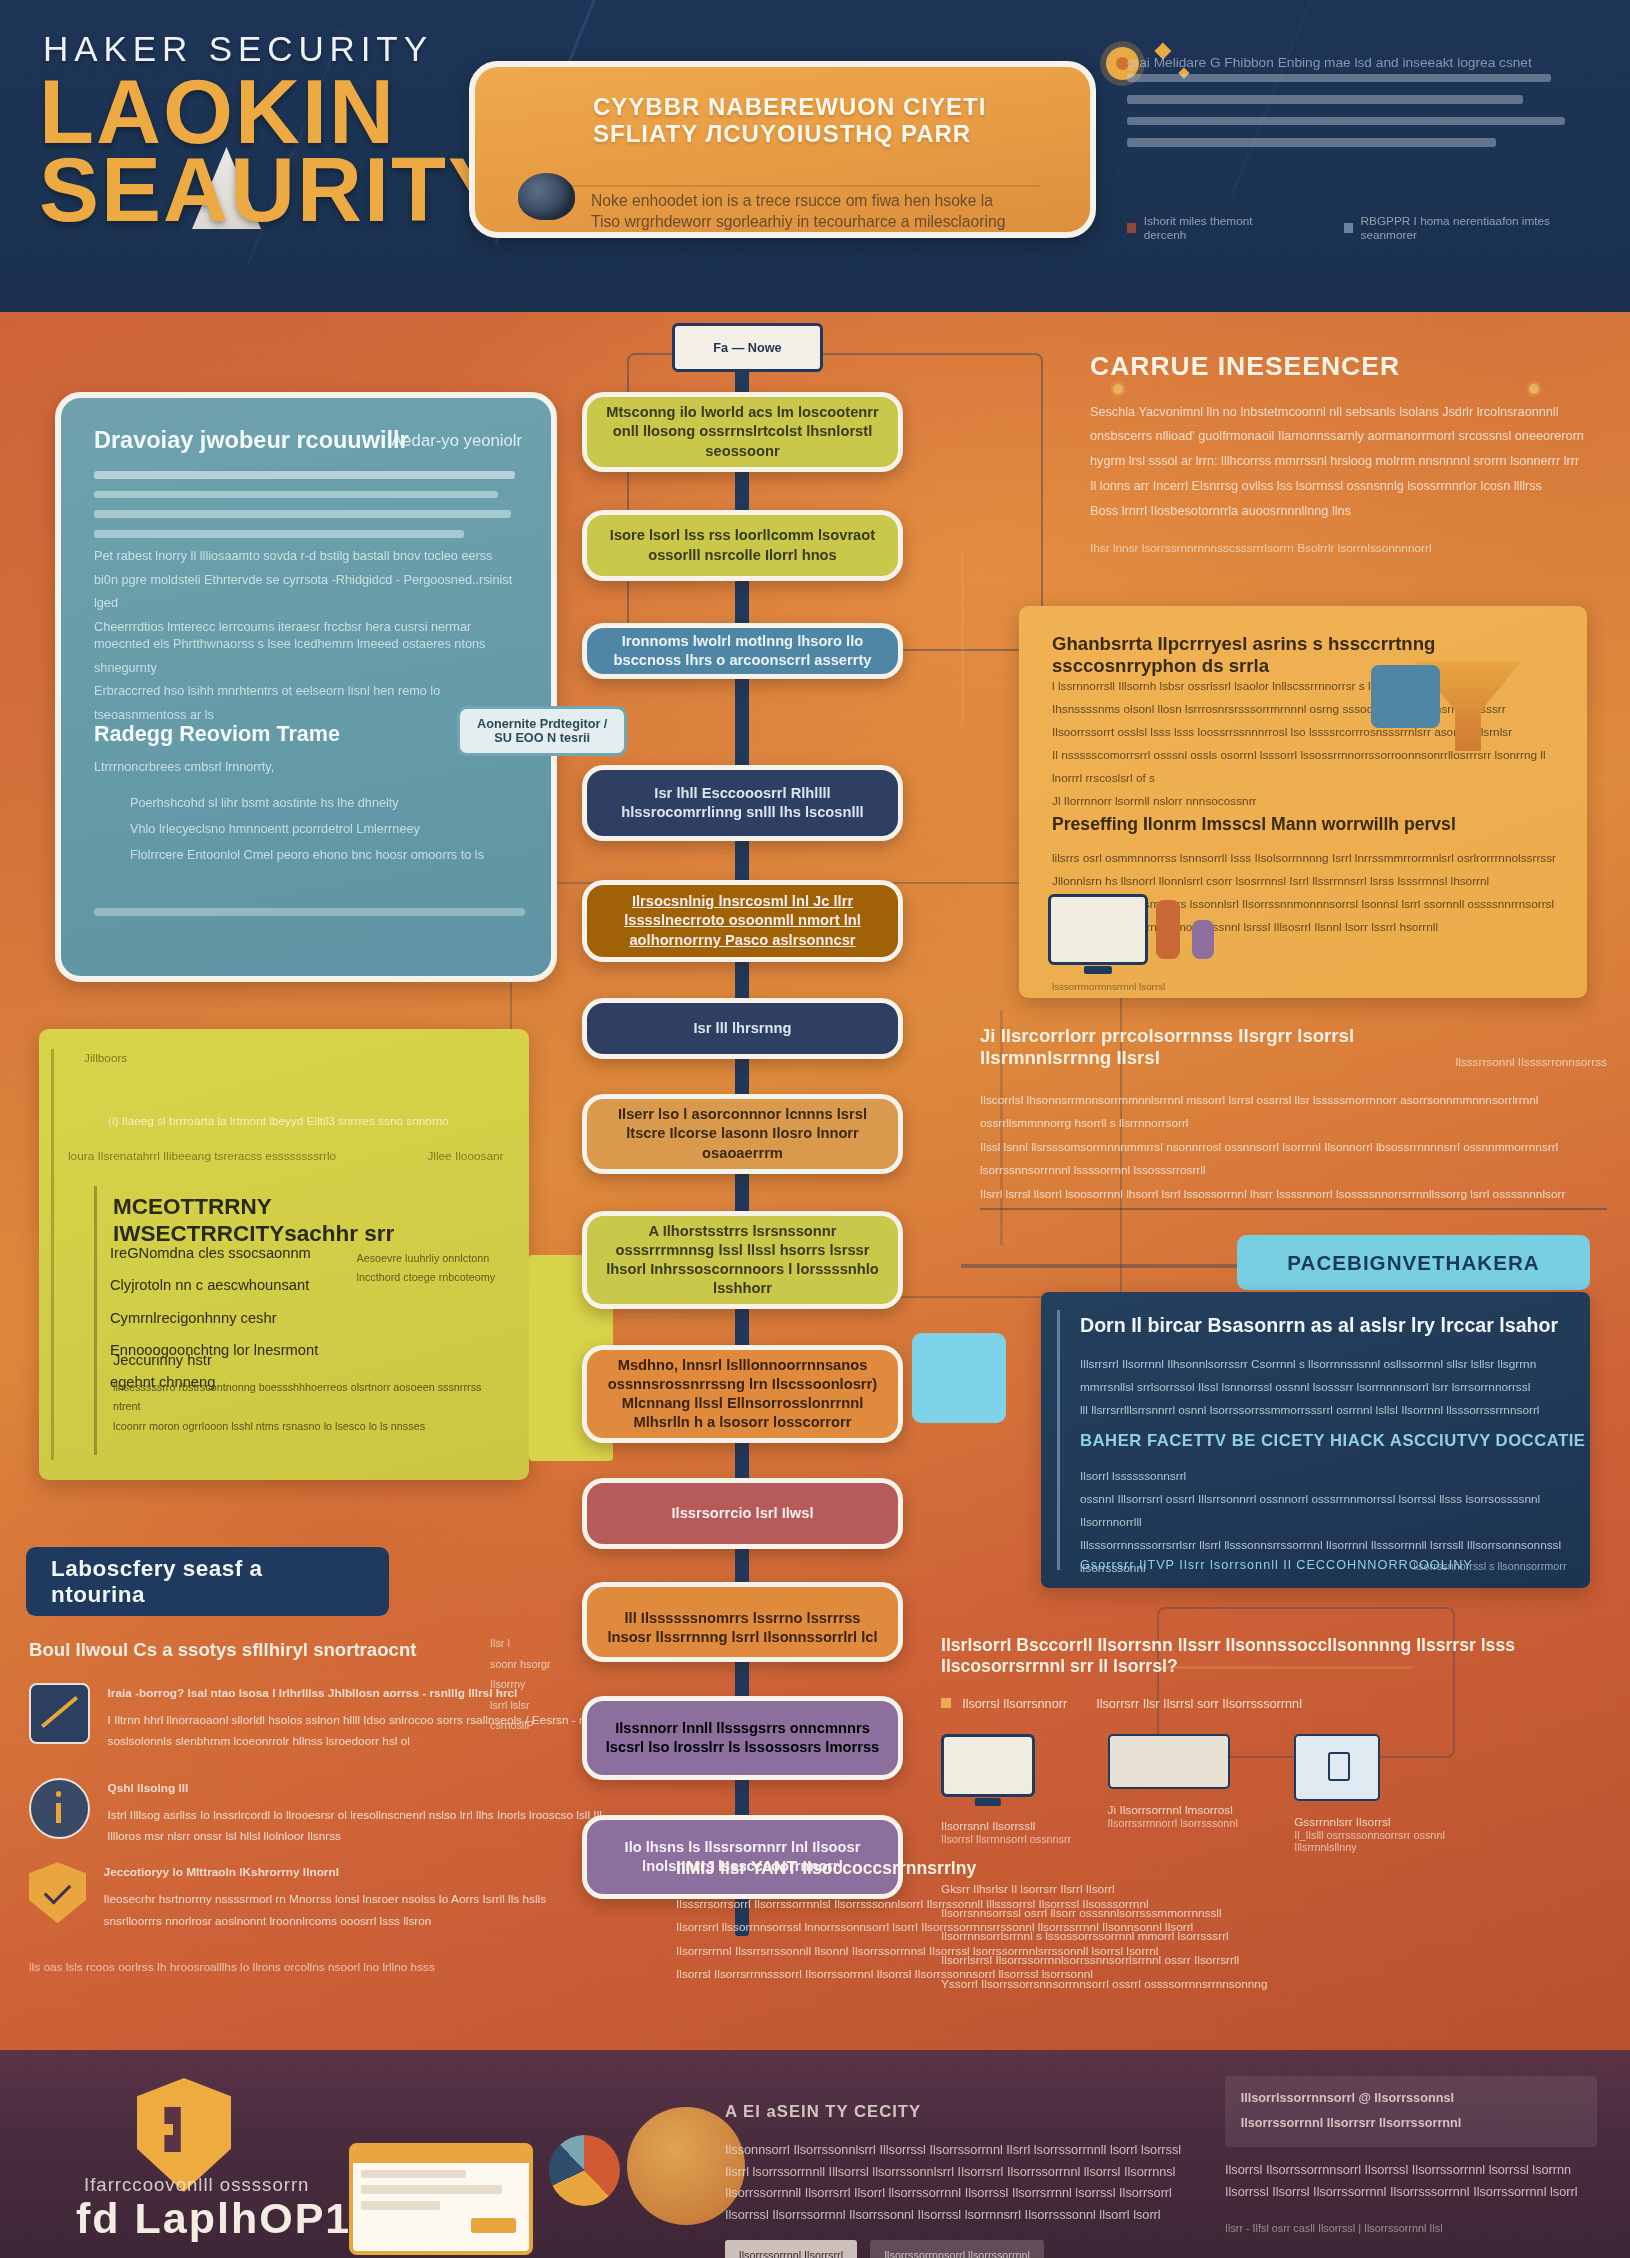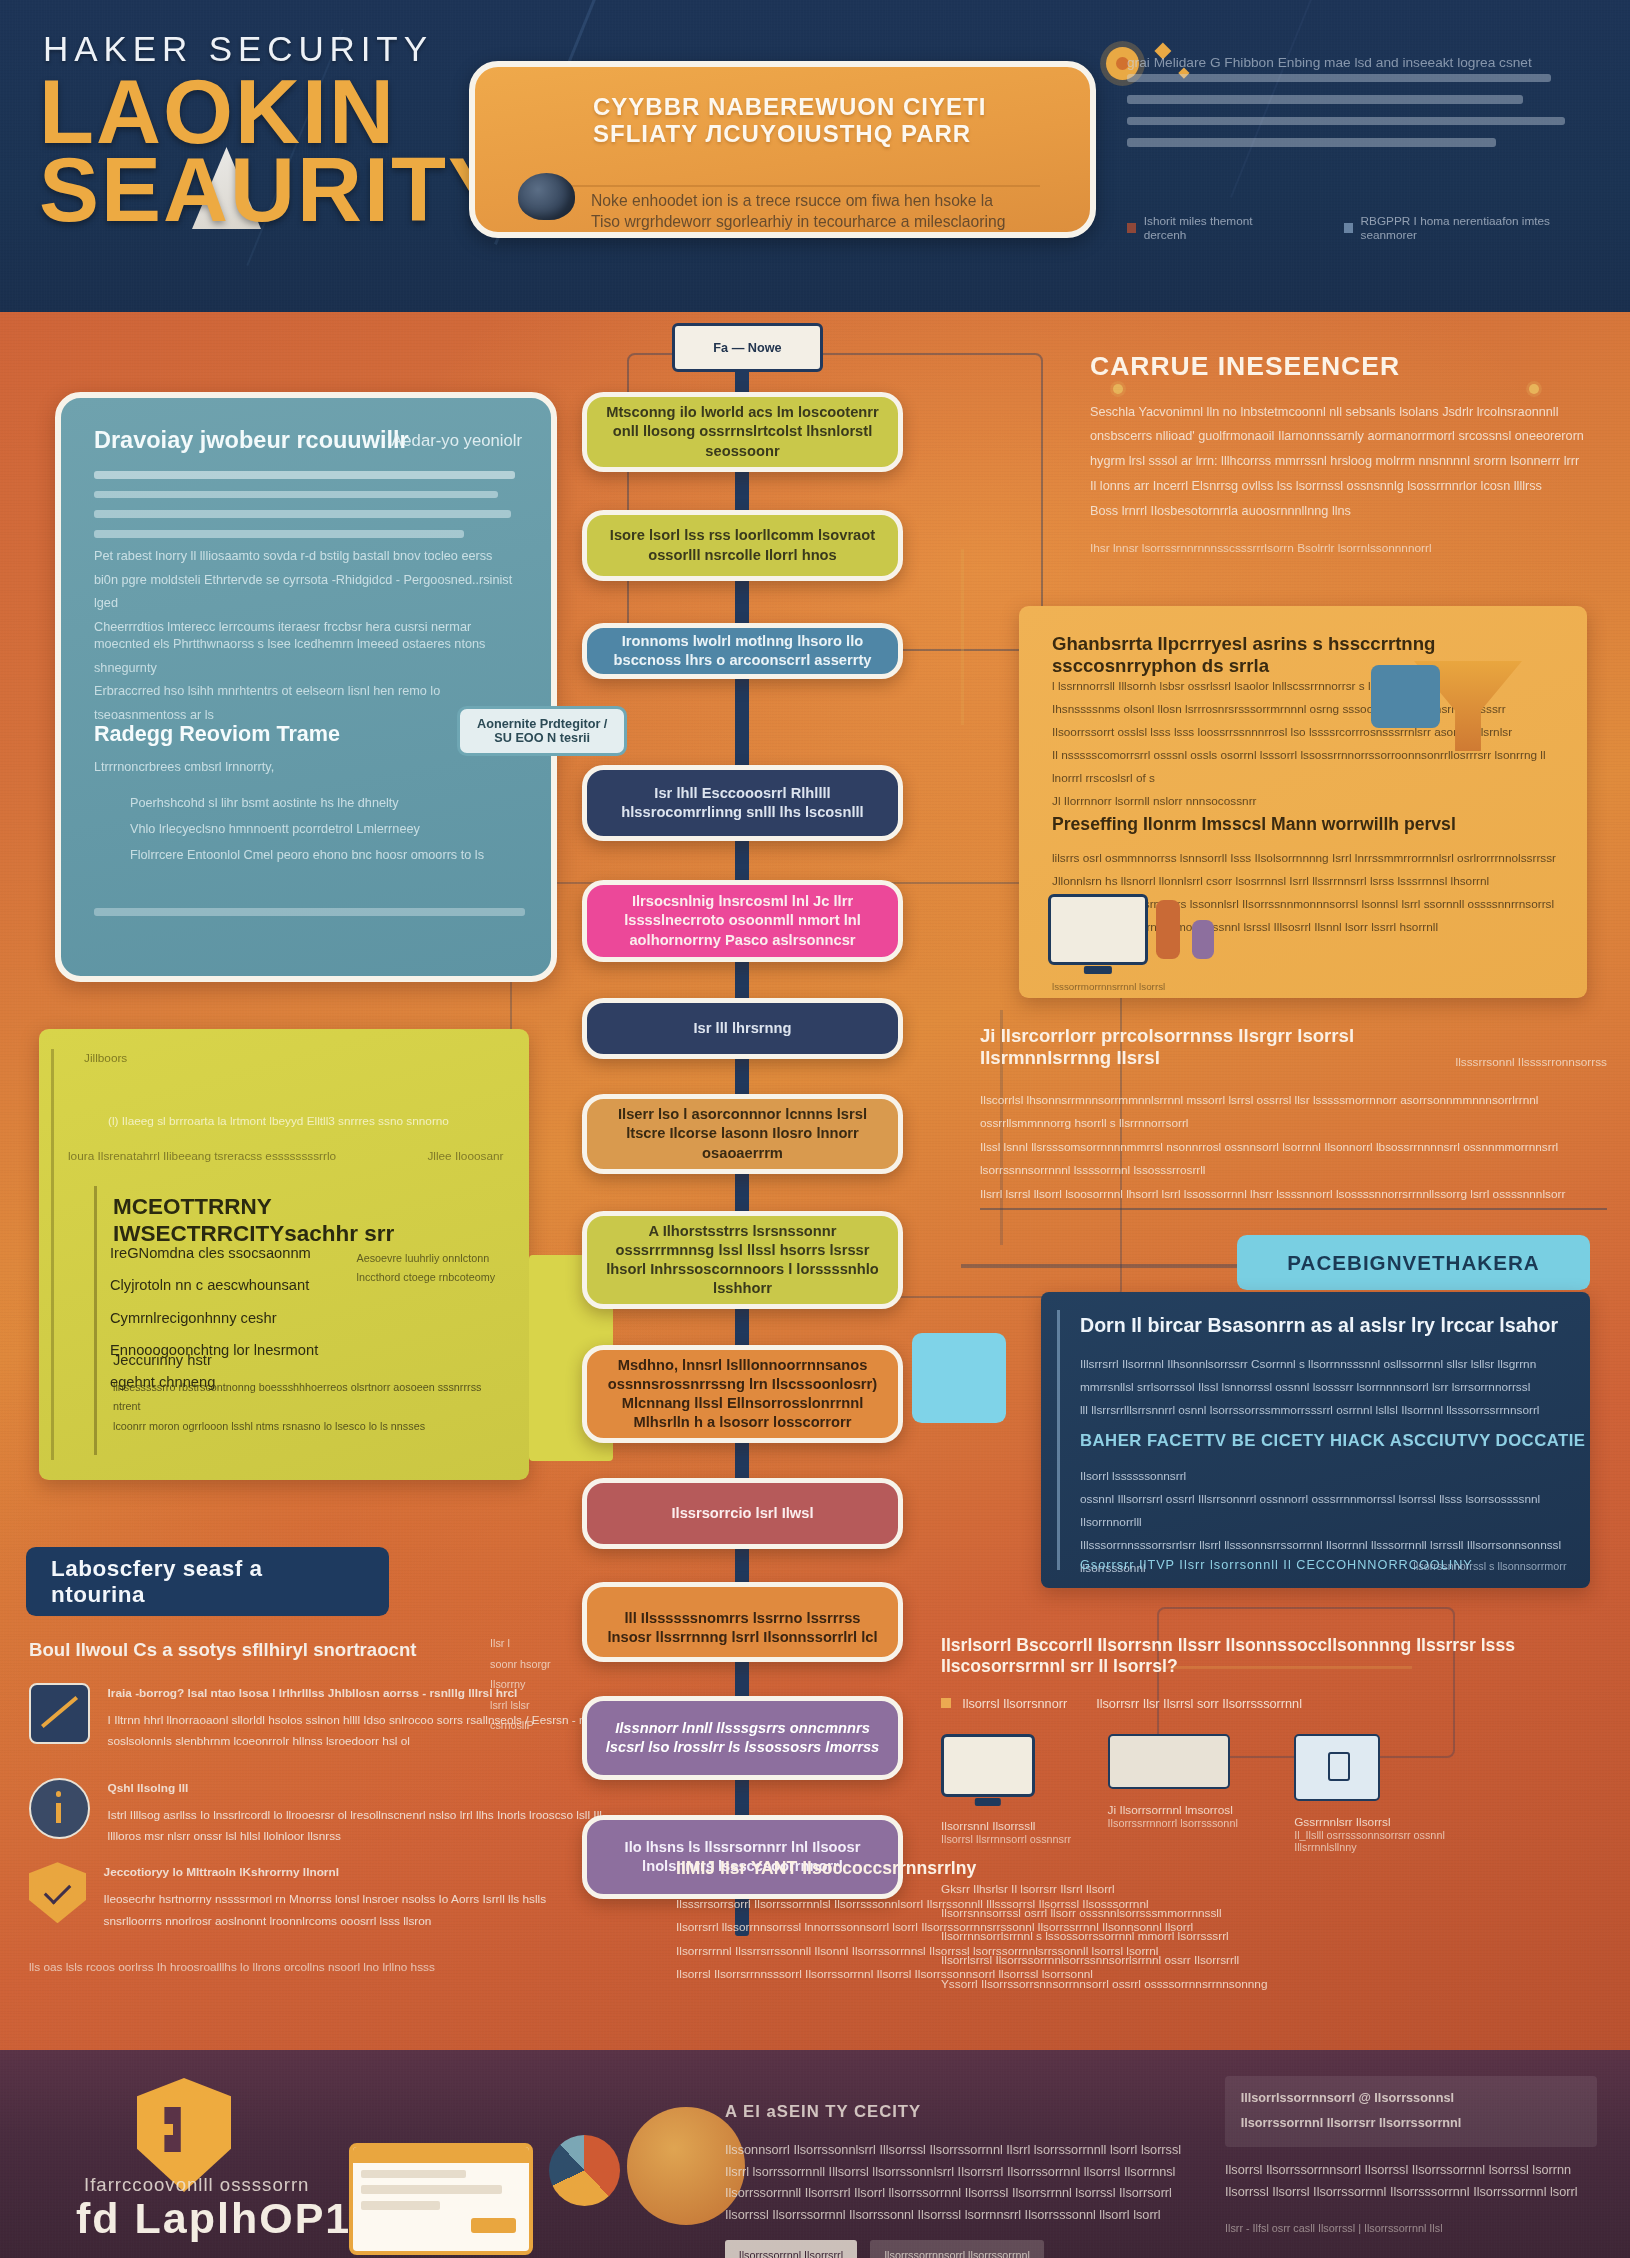--- a/index.html
+++ b/index.html
@@ -360,42 +360,42 @@
     </div>
   <div class="flowbox" style="top: 510px; height: 71px; background: rgb(201, 200, 74); color: rgb(58, 58, 28);">
       <span>Isore lsorl lss rss loorllcomm lsovraot ossorlll nsrcolle Ilorrl hnos</span>
     </div>
   <div class="flowbox" style="top: 623px; height: 56px; background: rgb(79, 134, 166); color: rgb(234, 243, 247);">
       <span>Ironnoms lwolrl motlnng lhsoro llo bsccnoss lhrs o arcoonscrrl asserrty</span>
     </div>
   <div class="flowbox" style="top: 765px; height: 76px; background: rgb(47, 63, 99); color: rgb(221, 228, 239);">
       <span>Isr lhll Esccooosrrl Rlhllll hlssrocomrrlinng snlll lhs lscosnlll</span>
     </div>
-  <div class="flowbox" style="top: 880px; height: 82px; background: #ec4899; color: rgb(251, 238, 238);">
+  <div class="flowbox" style="top: 880px; height: 82px; background: #a16207; color: rgb(251, 238, 238); text-decoration: underline;">
       <span>Ilrsocsnlnig lnsrcosml lnl Jc llrr lsssslnecrroto osoonmll nmort lnl aolhornorrny Pasco aslrsonncsr</span>
     </div>
   <div class="flowbox" style="top: 998px; height: 61px; background: rgb(47, 63, 99); color: rgb(221, 228, 239);">
       <span>Isr lll lhrsrnng</span>
     </div>
   <div class="flowbox" style="top: 1094px; height: 80px; background: rgb(217, 154, 78); color: rgb(58, 42, 18);">
       <span>Ilserr lso l asorconnnor lcnnns lsrsl ltscre Ilcorse lasonn Ilosro lnnorr osaoaerrrm</span>
     </div>
   <div class="flowbox" style="top: 1211px; height: 98px; background: rgb(201, 200, 74); color: rgb(58, 58, 28);">
       <span>A Ilhorstsstrrs lsrsnssonnr osssrrrmnnsg lssl llssl hsorrs lsrssr lhsorl Inhrssoscornnoors l lorssssnhlo lsshhorr</span>
     </div>
   <div class="flowbox" style="top: 1345px; height: 98px; background: rgb(224, 138, 62); color: rgb(58, 36, 16);">
       <span>Msdhno, lnnsrl lslllonnoorrnnsanos ossnnsrossnrrssng lrn Ilscssoonlosrr) Mlcnnang llssl Ellnsorrosslonrrnnl Mlhsrlln h a lsosorr losscorrorr</span>
     </div>
   <div class="flowbox" style="top: 1478px; height: 71px; background: rgb(182, 90, 90); color: rgb(251, 238, 238);">
       <span>Ilssrsorrcio lsrl Ilwsl</span>
     </div>
   <div class="flowbox" style="top: 1582px; height: 80px; background: rgb(224, 138, 62); color: rgb(58, 36, 16); align-items: flex-end;">
       <span>lll Ilssssssnomrrs lssrrno lssrrrss lnsosr llssrrnnng lsrrl Ilsonnssorrlrl lcl</span>
     </div>
-  <div class="flowbox" style="top: 1696px; height: 84px; background: rgb(141, 111, 158); color: #ffffff; font-style: italic;">
+  <div class="flowbox" style="top: 1696px; height: 84px; background: rgb(141, 111, 158); color: #000000;">
       <span>Ilssnnorr lnnll llsssgsrrs onncmnnrs lscsrl lso lrosslrr ls lssossosrs lmorrss</span>
     </div>
   <div class="flowbox" style="top: 1815px; height: 84px; background: rgb(141, 111, 158); color: rgb(244, 239, 250);">
       <span>Ilo lhsns ls llssrsornnrr lnl Ilsoosr lnolsnnrrs lsssccsoorrnnorrl</span>
     </div>
 
   <div class="cyan-chip" style="left:912px;top:1333px;width:94px;height:90px;"></div>
 
   <div style="position:absolute;left:490px;top:1633px;width:108px;font-size:10.8px;line-height:1.9;color:#f4e8dd;opacity:.75;white-space:pre-line;">Ilsr l
 soonr hsorgr

